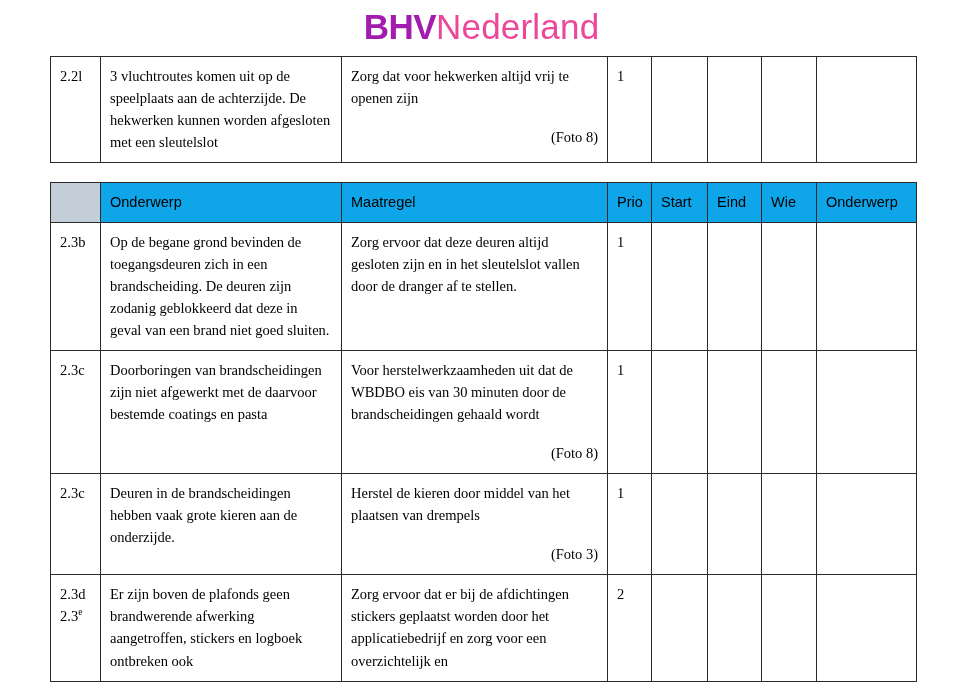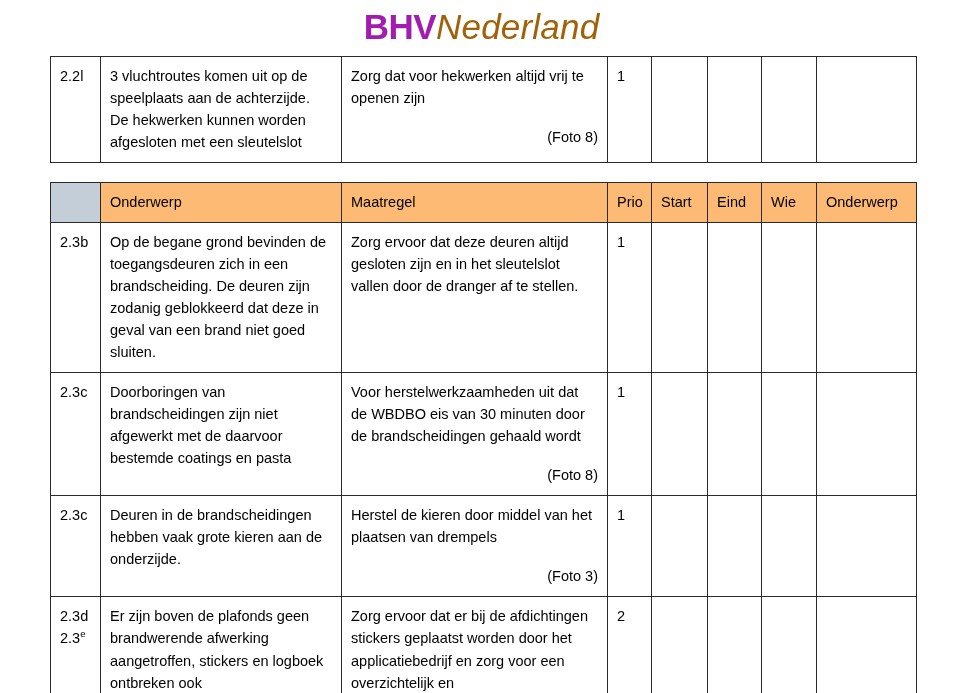--- a/index.html
+++ b/index.html
@@ -33,23 +33,22 @@
     letter-spacing: -0.3px;
     white-space: nowrap;
   }
   .logo .bhv {
     font-weight: bold;
     color: #a21caf;
     letter-spacing: -0.5px;
   }
   .logo .nl {
     font-weight: 300;
-    color: #a16207;
+    color: #ec4899;
     letter-spacing: 0.2px;
-    font-style: italic;
   }
 
   
   .sheet {
     position: absolute;
     left: 50px;
     width: 866px;
   }
   table.grid {
     border-collapse: collapse;
@@ -95,35 +94,35 @@
   }
 
   
   #table-top { top: 56px; }
   #table-top table.grid td { height: 88px; }
 
   
   #table-main { top: 182px; }
 
   thead th {
-    background: #fdba74;
+    background: #0ea5e9;
     padding: 5px 9px 6px 9px;
     height: 22px;
     font-size: 14.5px;
     vertical-align: middle;
   }
   th.hdr-code { background: #c4ced9; }
   tr.section td {
     background: #c4ced9;
     padding: 4px 9px 5px 9px;
     height: 20px;
     vertical-align: middle;
   }
 
-  .row-body td { height: auto; }
+  .row-body td { height: auto; font-family: Liberation Serif, serif; }
   .para { margin: 0; }
   .para + .para { margin-top: 17px; text-align: right; }
 </style>
 </head>
 <body>
 
 <div class="logo-wrap">
   <div class="logo">
     <span class="bhv">BHV</span><span class="nl">Nederland</span>
   </div>

